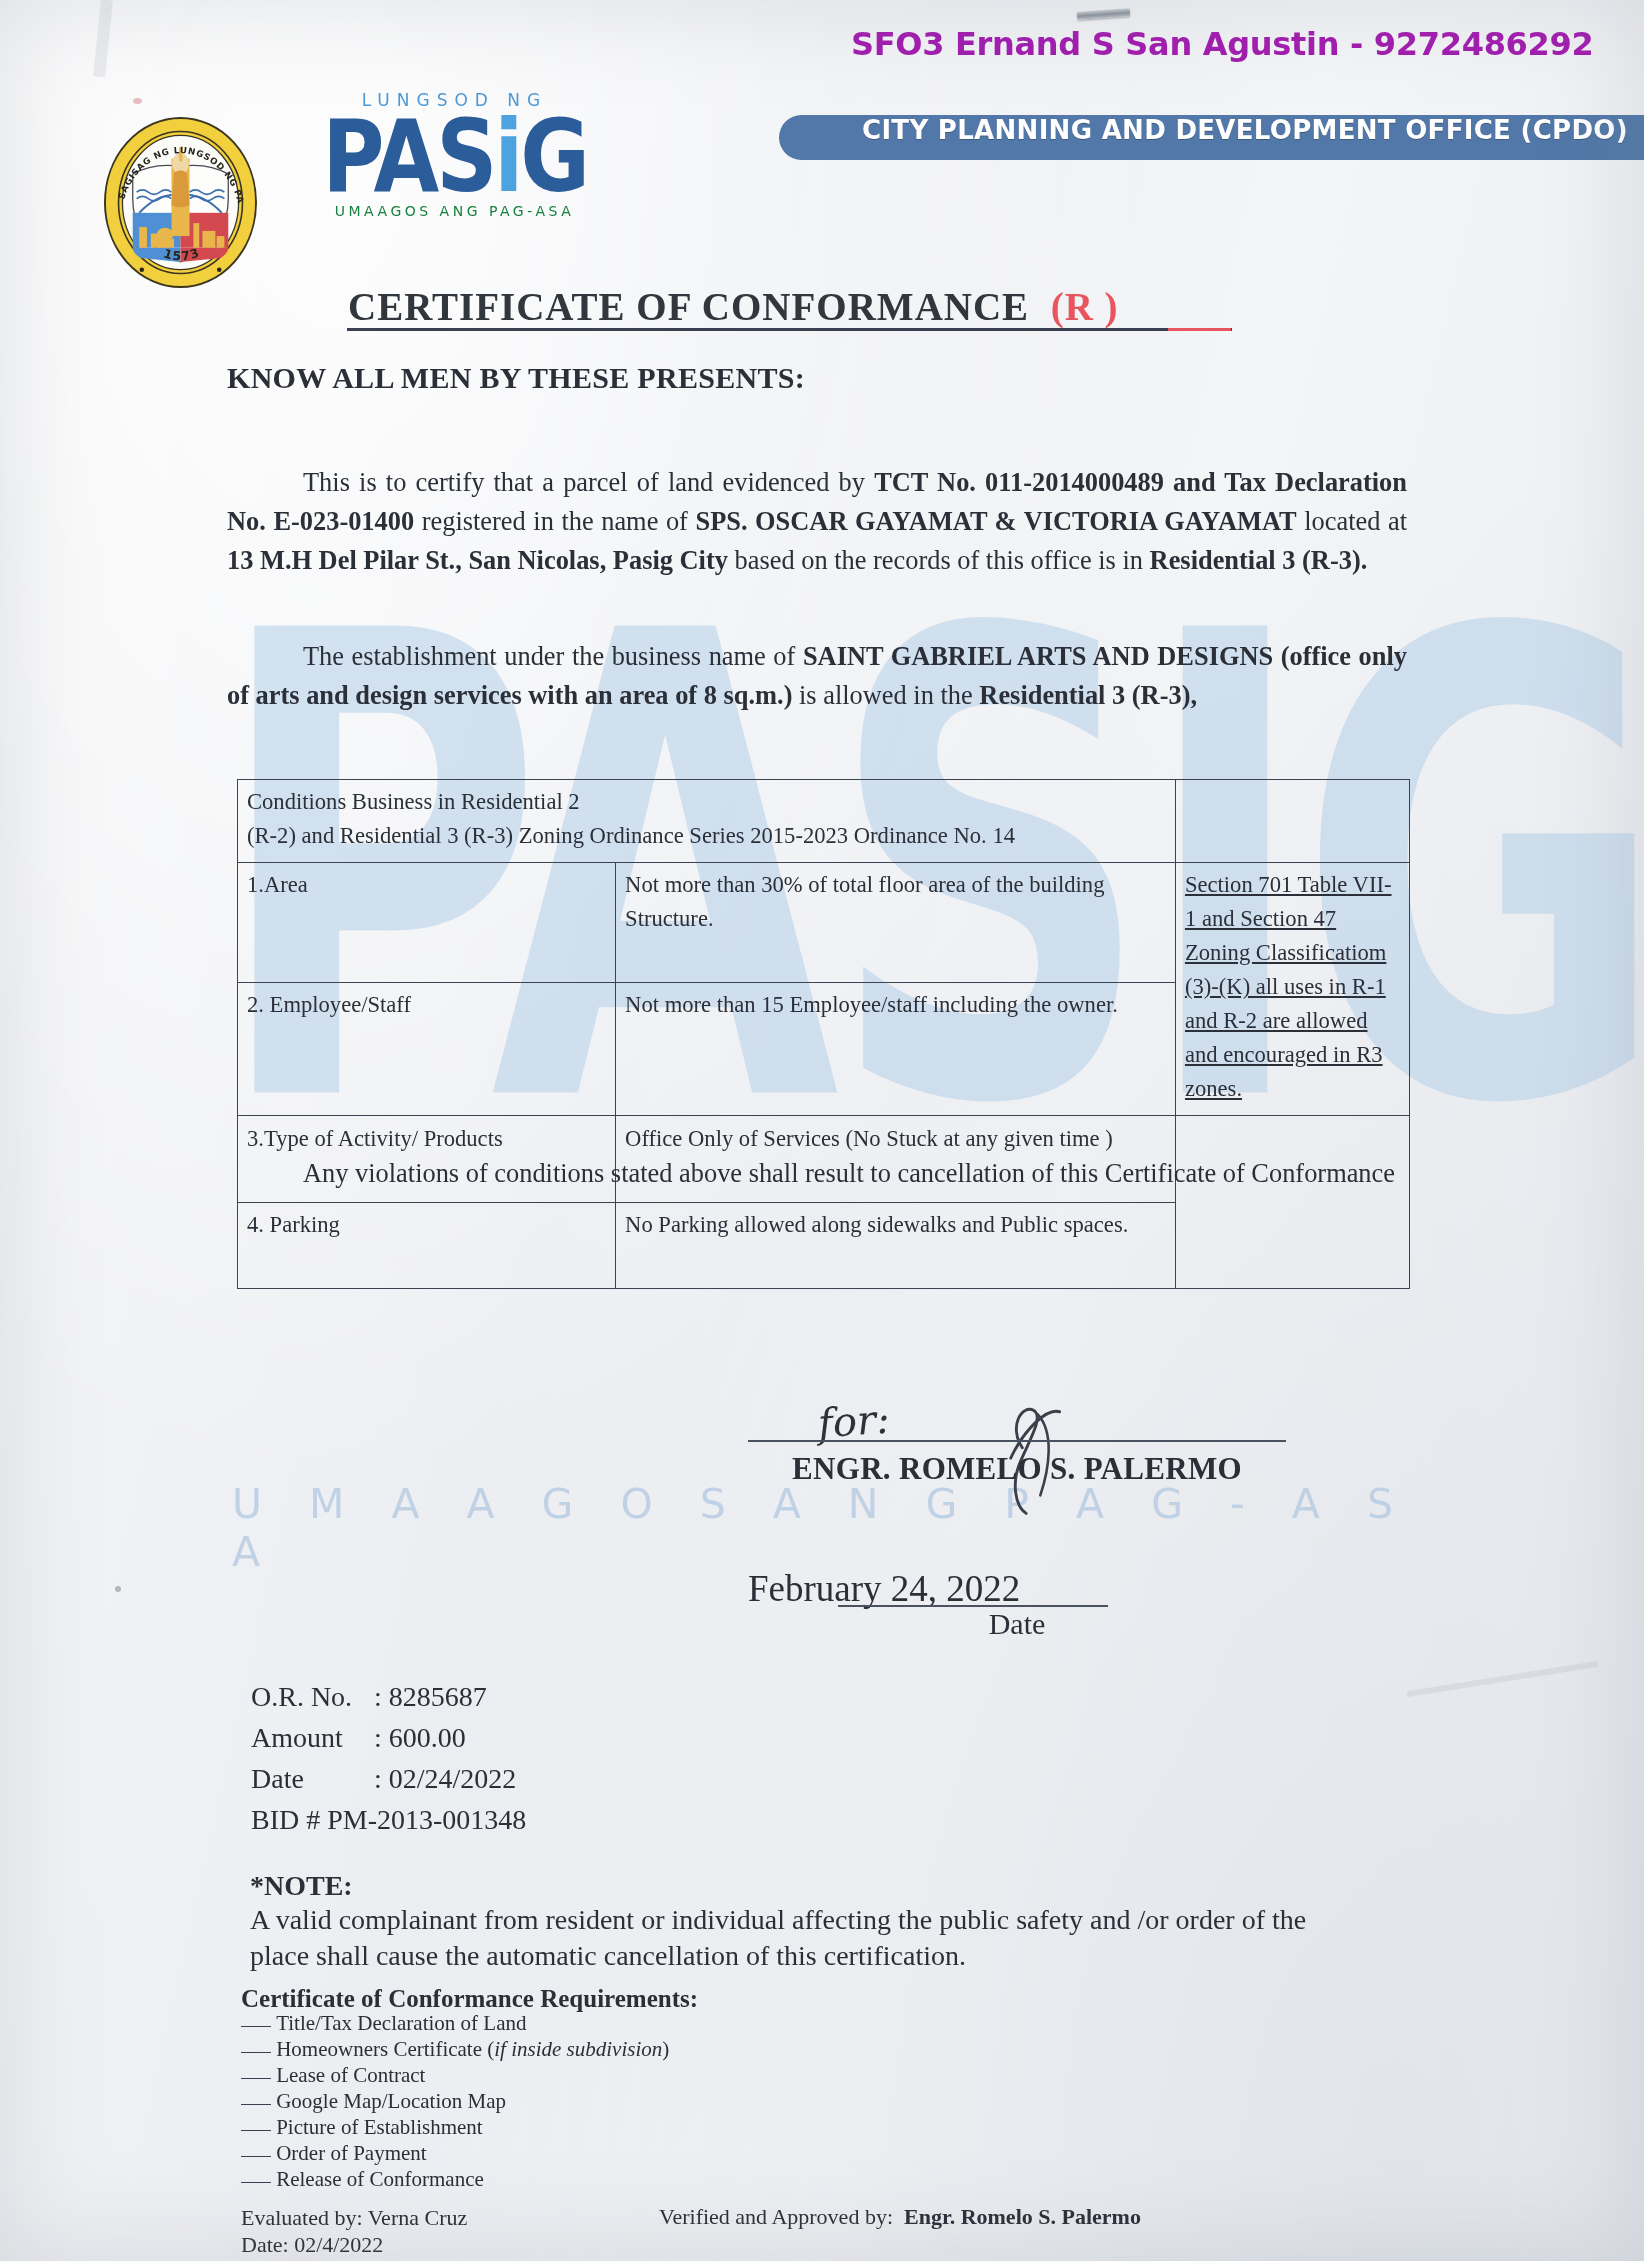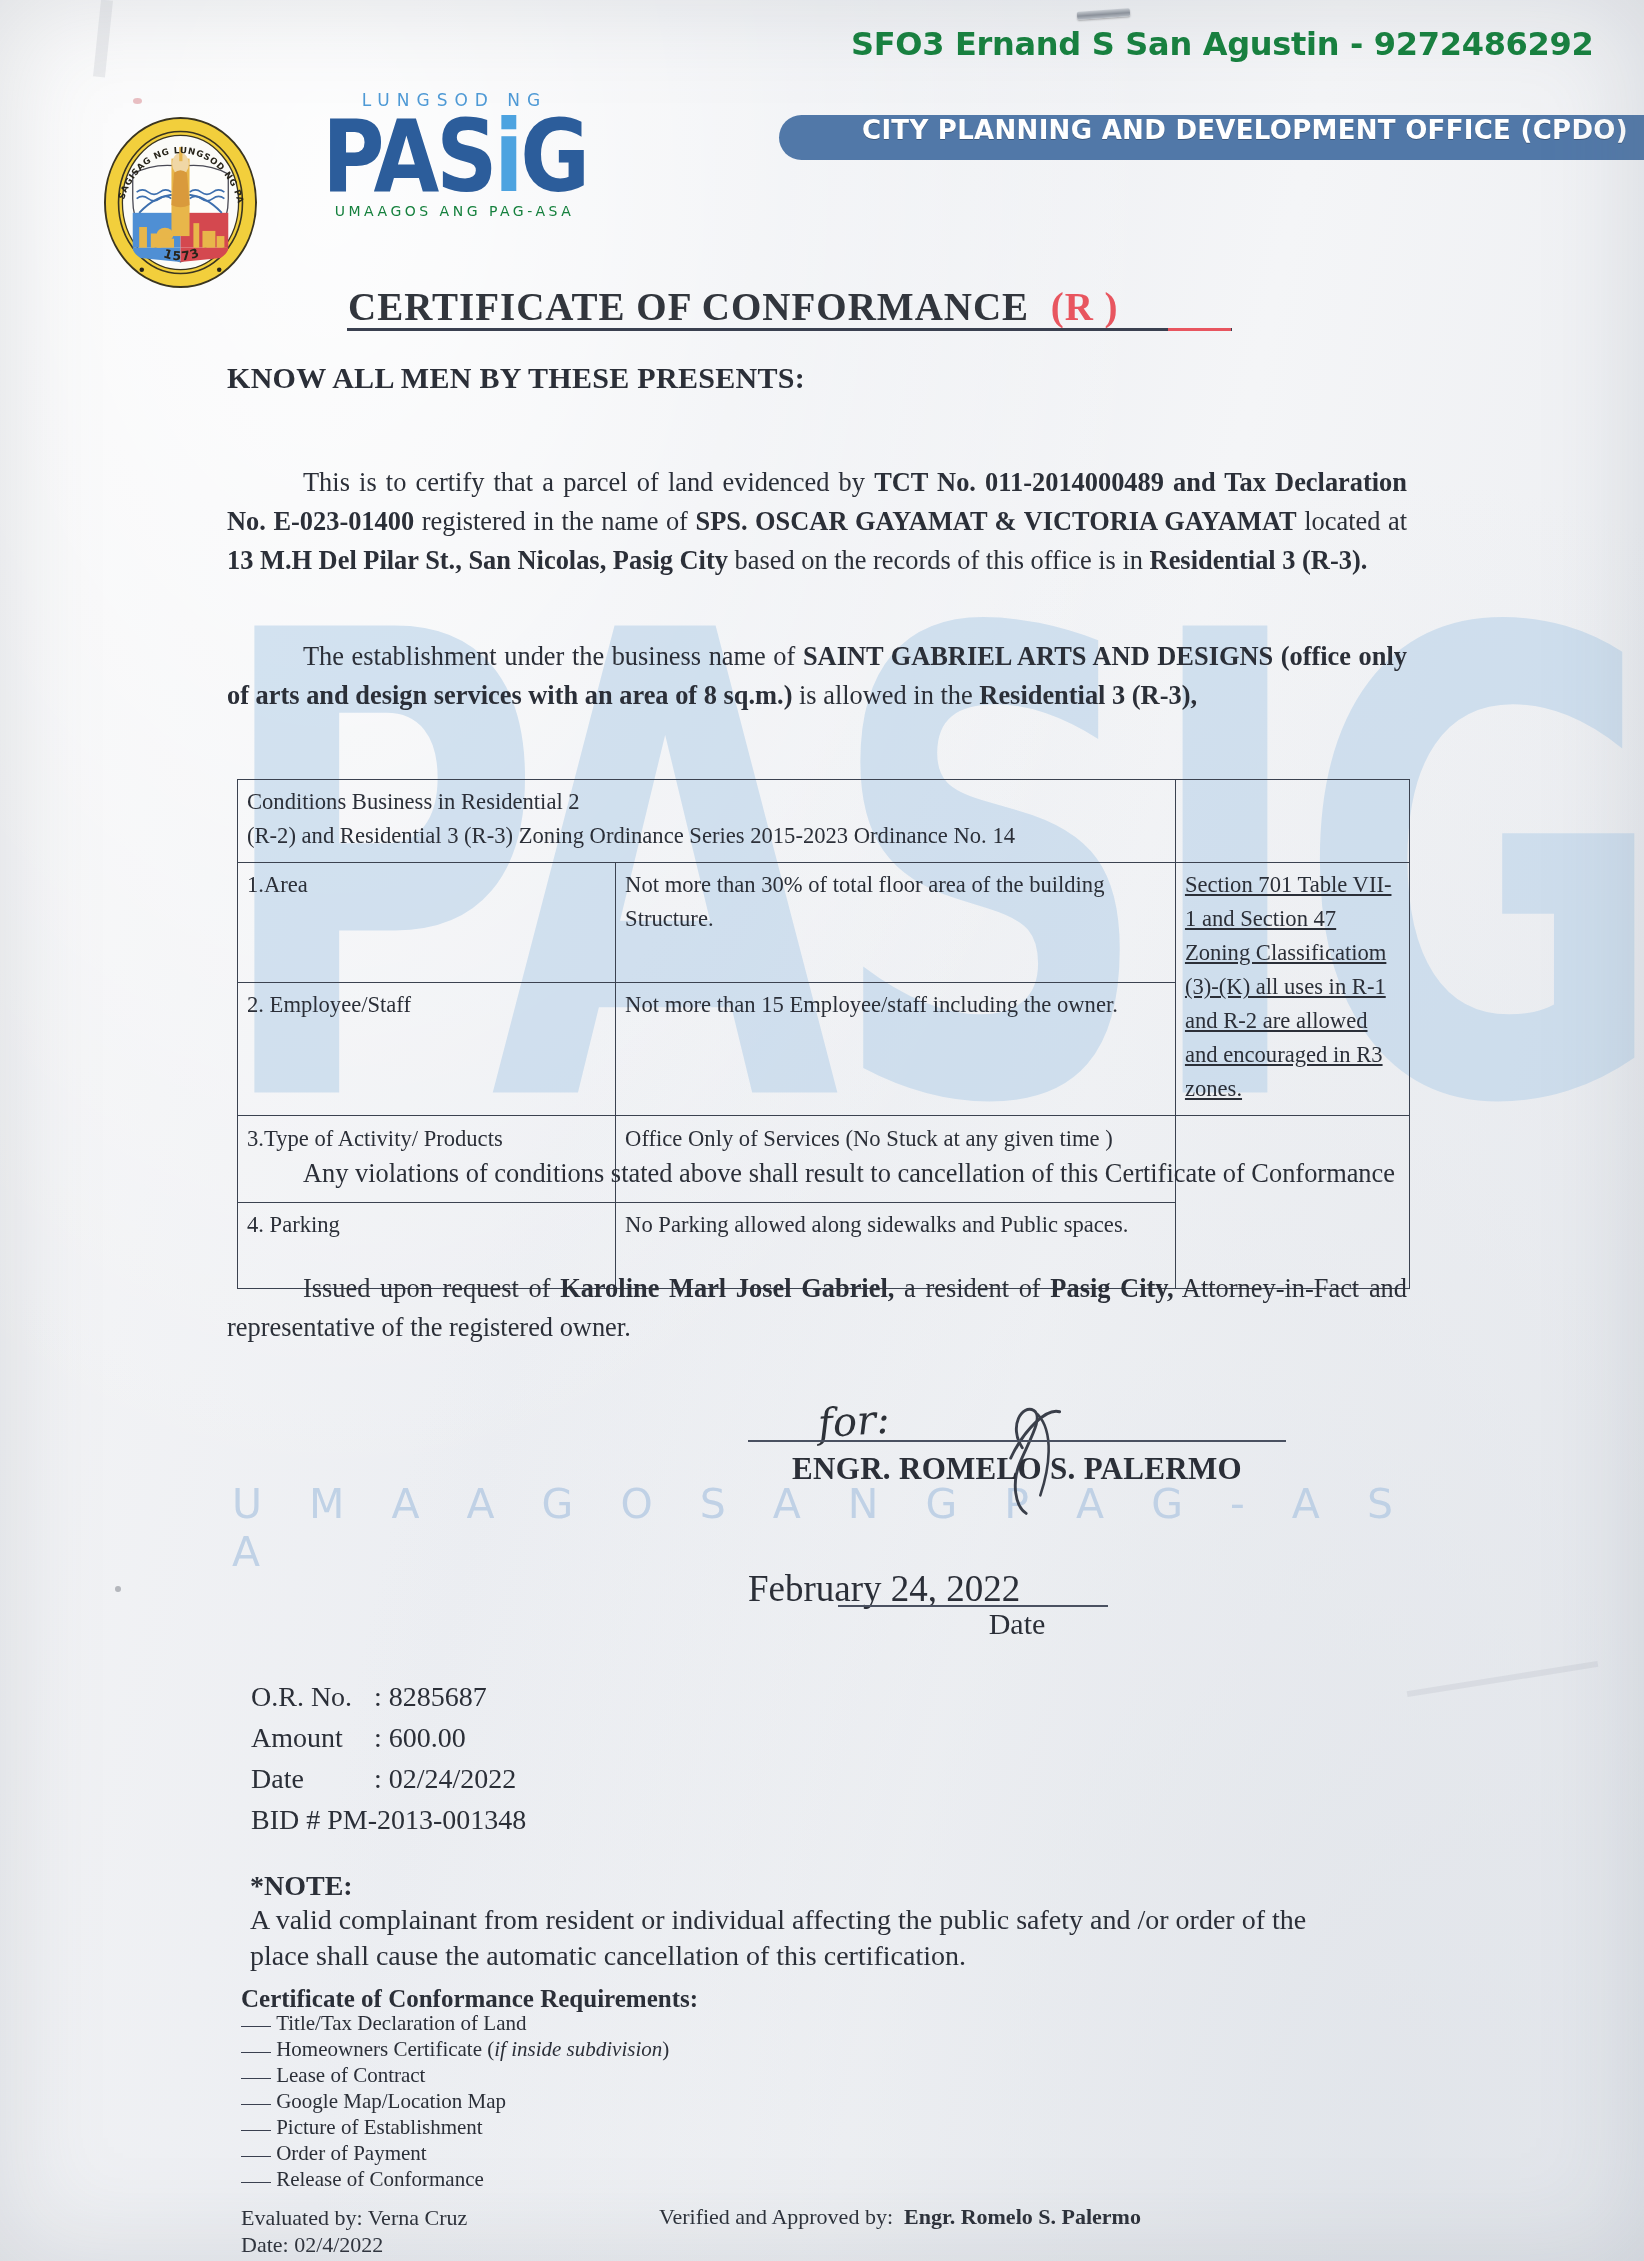--- a/index.html
+++ b/index.html
@@ -65,21 +65,21 @@
   }
   
   .officer-line {
     position: absolute;
     left: 851px;
     top: 24.5px;
     font-family: "DejaVu Sans", sans-serif;
     font-weight: bold;
     font-size: 32px;
     letter-spacing: -0.3px;
-    color: #15803d;
+    color: #a21caf;
     white-space: nowrap;
   }
   .staple {
     position: absolute;
     left: 1077px;
     top: 10.3px;
     width: 53px;
     height: 7.7px;
     background: linear-gradient(180deg, #cfd3d8, #8e949d 55%, #bcc1c8);
     border-radius: 1.9px;
@@ -482,23 +482,20 @@
       <td class="c-a">4. Parking</td>
       <td class="c-b">No Parking allowed along sidewalks and Public spaces.</td>
     </tr>
   </tbody>
     </table>
 
   <div class="para p3">
     <span class="ind"></span><span>Any violations of conditions stated above shall result to cancellation of this Certificate of Conformance</span>
   </div>
 
-  <div class="para p4">
-    <span class="ind"></span><span>Issued upon request of </span><b class="bd">Karoline Marl Josel Gabriel,</b><span> a resident of </span><b class="bd">Pasig City,</b><span> Attorney-in-Fact and representative of the registered owner.</span>
-  </div>
 
   <div class="sig-for">for:</div>
   <div class="sig-mark">
     <svg viewBox="0 0 180 230" width="116" height="148">
       <path d="M78 96 C56 62, 78 28, 96 38 C112 48, 88 86, 74 120 C62 150, 66 186, 84 198" fill="none" stroke="#3a3f4a" stroke-width="4.5" stroke-linecap="round"></path>
       <path d="M60 112 C82 66, 116 34, 136 40" fill="none" stroke="#3a3f4a" stroke-width="4.5" stroke-linecap="round"></path>
       <path d="M102 44 C128 72, 120 128, 106 170" fill="none" stroke="#3a3f4a" stroke-width="4" stroke-linecap="round"></path>
     </svg>
   </div>
   <div class="sig-rule"></div>

